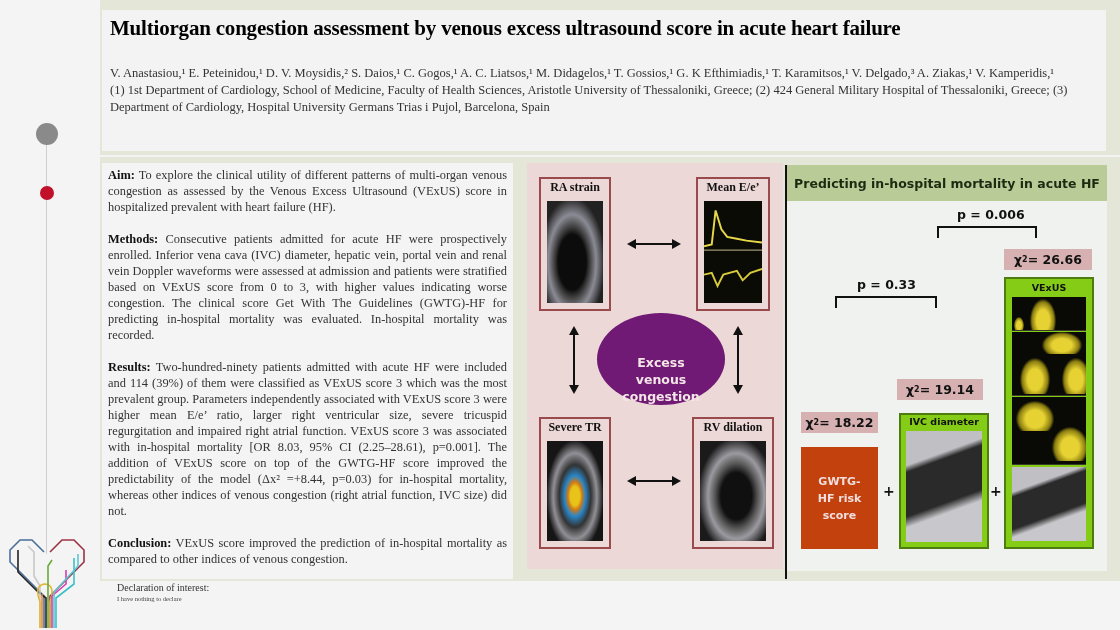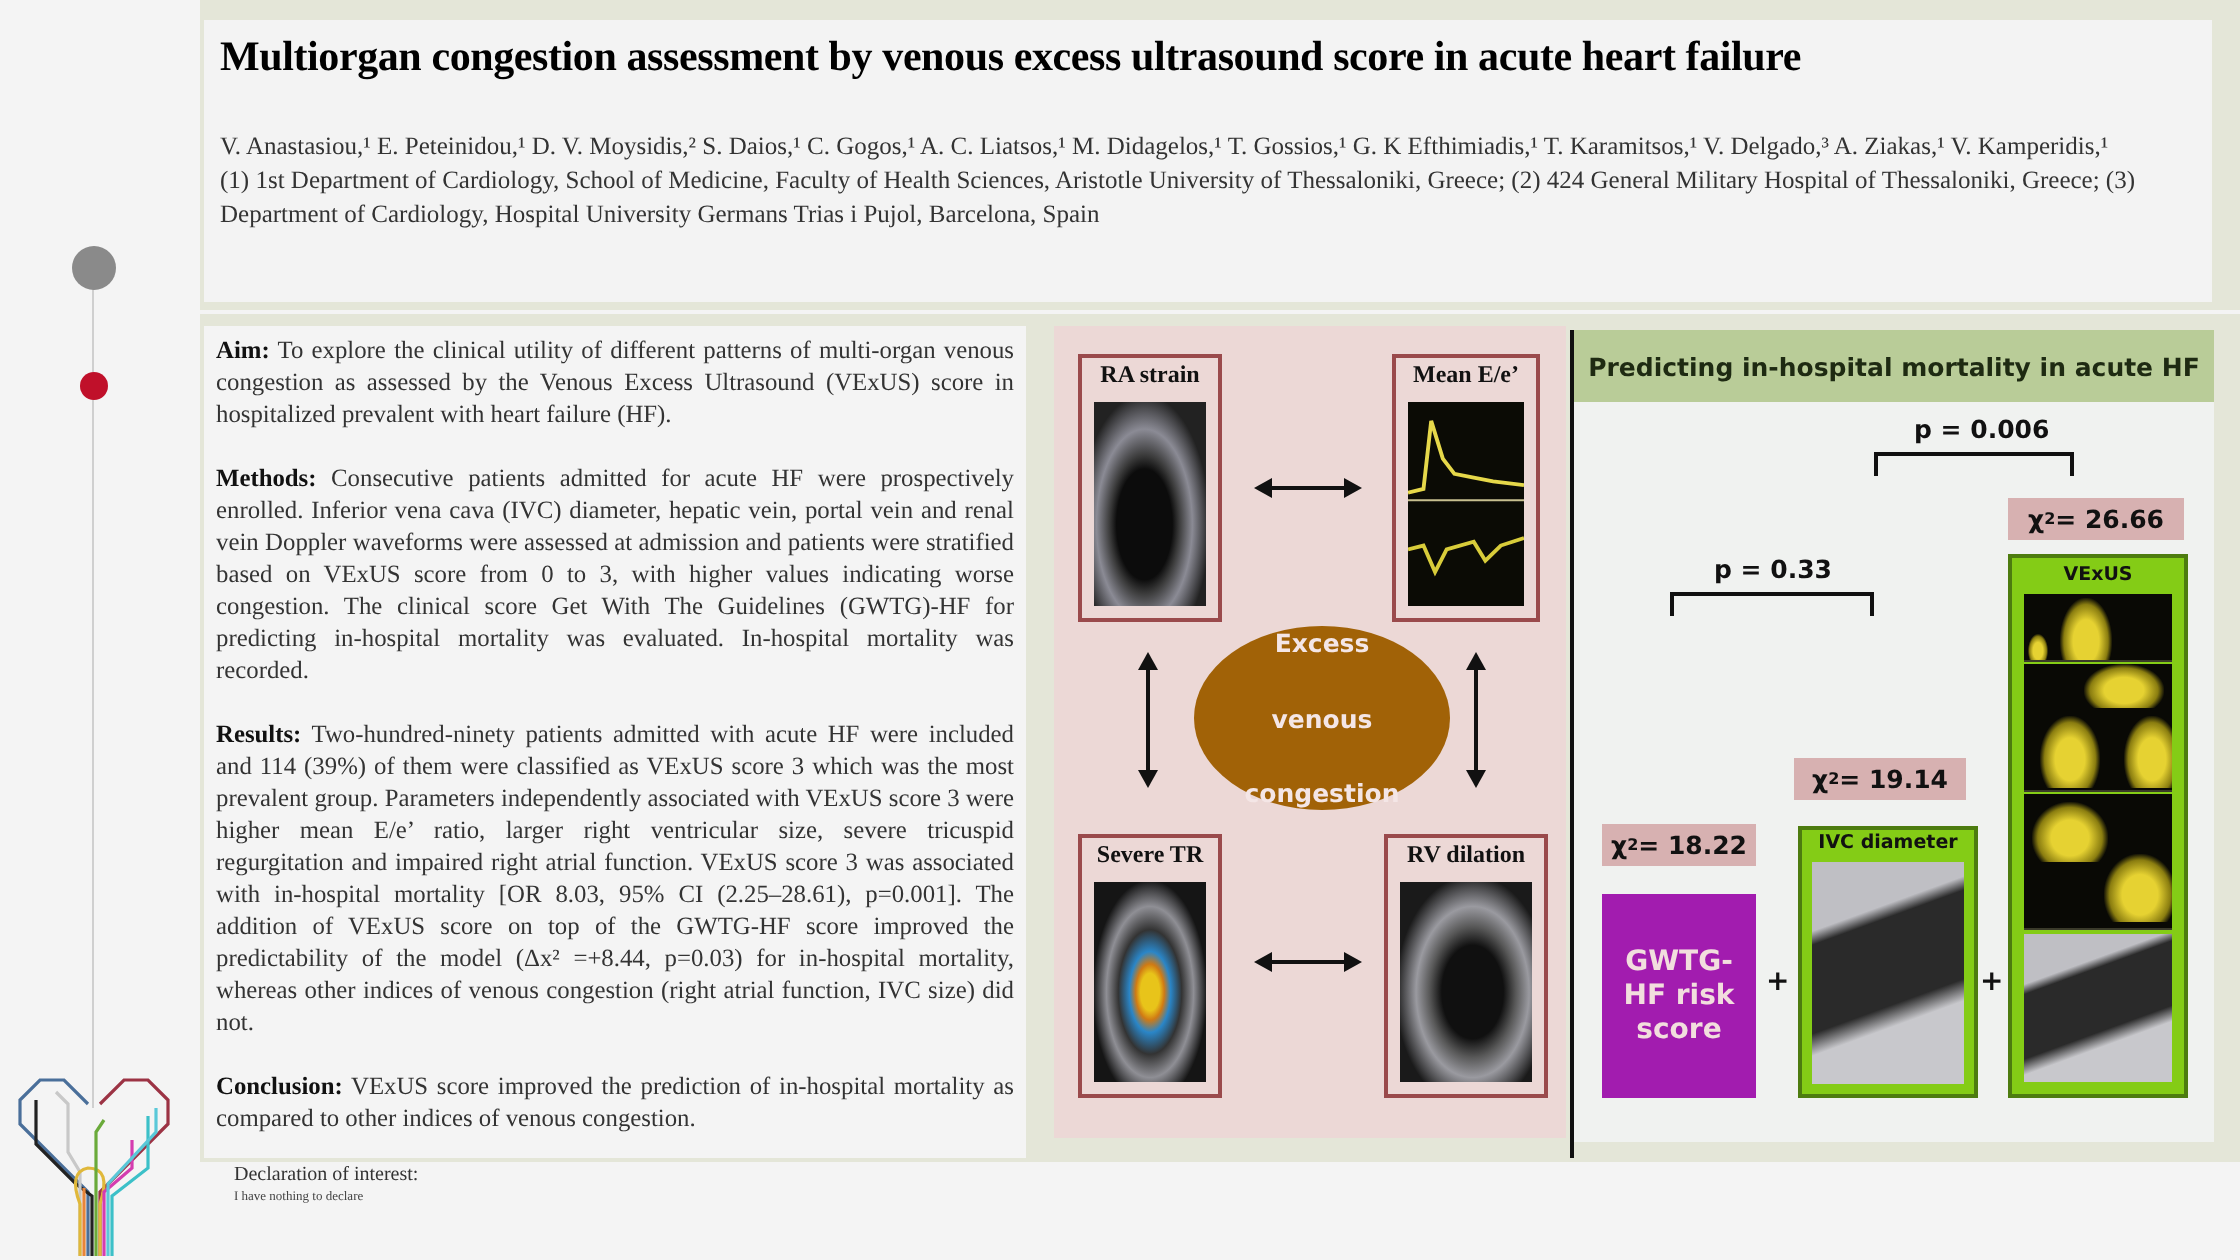--- a/index.html
+++ b/index.html
@@ -47,28 +47,28 @@
 
   .arrow-h { position: absolute; height: 2px; background: #111; }
   .arrow-h::before, .arrow-h::after { content: ""; position: absolute; top: -4px; border-top: 5px solid transparent; border-bottom: 5px solid transparent; }
   .arrow-h::before { left: -8px; border-right: 9px solid #111; }
   .arrow-h::after { right: -8px; border-left: 9px solid #111; }
   .arrow-v { position: absolute; width: 2px; background: #111; }
   .arrow-v::before, .arrow-v::after { content: ""; position: absolute; left: -4px; border-left: 5px solid transparent; border-right: 5px solid transparent; }
   .arrow-v::before { top: -8px; border-bottom: 9px solid #111; }
   .arrow-v::after { bottom: -8px; border-top: 9px solid #111; }
 
-  .oval { position: absolute; left: 70px; top: 150px; width: 128px; height: 92px; border-radius: 50%; background: #a16207; color: #f4e6e6; font-family: "DejaVu Sans", sans-serif; font-weight: bold; font-size: 12.5px; line-height: 17px; text-align: center; display: flex; flex-direction: column; justify-content: space-between; }
+  .oval { position: absolute; left: 70px; top: 150px; width: 128px; height: 92px; border-radius: 50%; background: #701a75; color: #f4e6e6; font-family: "DejaVu Sans", sans-serif; font-weight: bold; font-size: 12.5px; line-height: 17px; text-align: center; display: flex; flex-direction: column; justify-content: flex-end; }
 
   .rp-header { position: absolute; left: 0; top: 0; width: 320px; height: 36px; background: #b9cc98; font-family: "DejaVu Sans", sans-serif; font-weight: bold; font-size: 12.5px; color: #1e2a12; display: flex; align-items: center; justify-content: center; }
   .pval { position: absolute; font-family: "DejaVu Sans", sans-serif; font-weight: bold; font-size: 12.5px; color: #111; }
   .bracket { position: absolute; border-top: 2px solid #111; border-left: 2px solid #111; border-right: 2px solid #111; height: 12px; }
   .chi { position: absolute; background: #d7b1b1; font-family: "DejaVu Sans", sans-serif; font-weight: bold; font-size: 12.5px; color: #111; display: flex; align-items: center; justify-content: center; }
   .chi sup { font-size: 8px; }
-  .gwtg { position: absolute; left: 14px; top: 282px; width: 77px; height: 102px; background: #a21caf; color: #f2dede; font-family: "DejaVu Sans", sans-serif; font-weight: bold; font-size: 14px; line-height: 17px; text-align: center; display: flex; flex-direction: column; justify-content: center; }
+  .gwtg { position: absolute; left: 14px; top: 282px; width: 77px; height: 102px; background: #c2410c; color: #f2dede; font-family: "DejaVu Sans", sans-serif; font-weight: bold; font-size: 11px; line-height: 17px; text-align: center; display: flex; flex-direction: column; justify-content: center; }
   .plus { position: absolute; font-family: "DejaVu Sans", sans-serif; font-weight: bold; font-size: 14px; color: #111; }
   .rpanel { position: absolute; border: 2px solid #4d7c0f; background: #84cc16; }
   .rpanel-label { font-family: "DejaVu Sans", sans-serif; font-weight: bold; font-size: 9.5px; color: #111; text-align: center; line-height: 14px; }
   .vx-strip { position: absolute; left: 6px; right: 6px; background: #090905; border-bottom: 1px solid #3a3a2a; overflow: hidden; }
   .blob { position: absolute; background: radial-gradient(ellipse at 50% 60%, #e6d232 0 35%, #8a7d10 60%, transparent 72%); }
 </style>
 </head>
 <body>
 
 <div class="rail">

